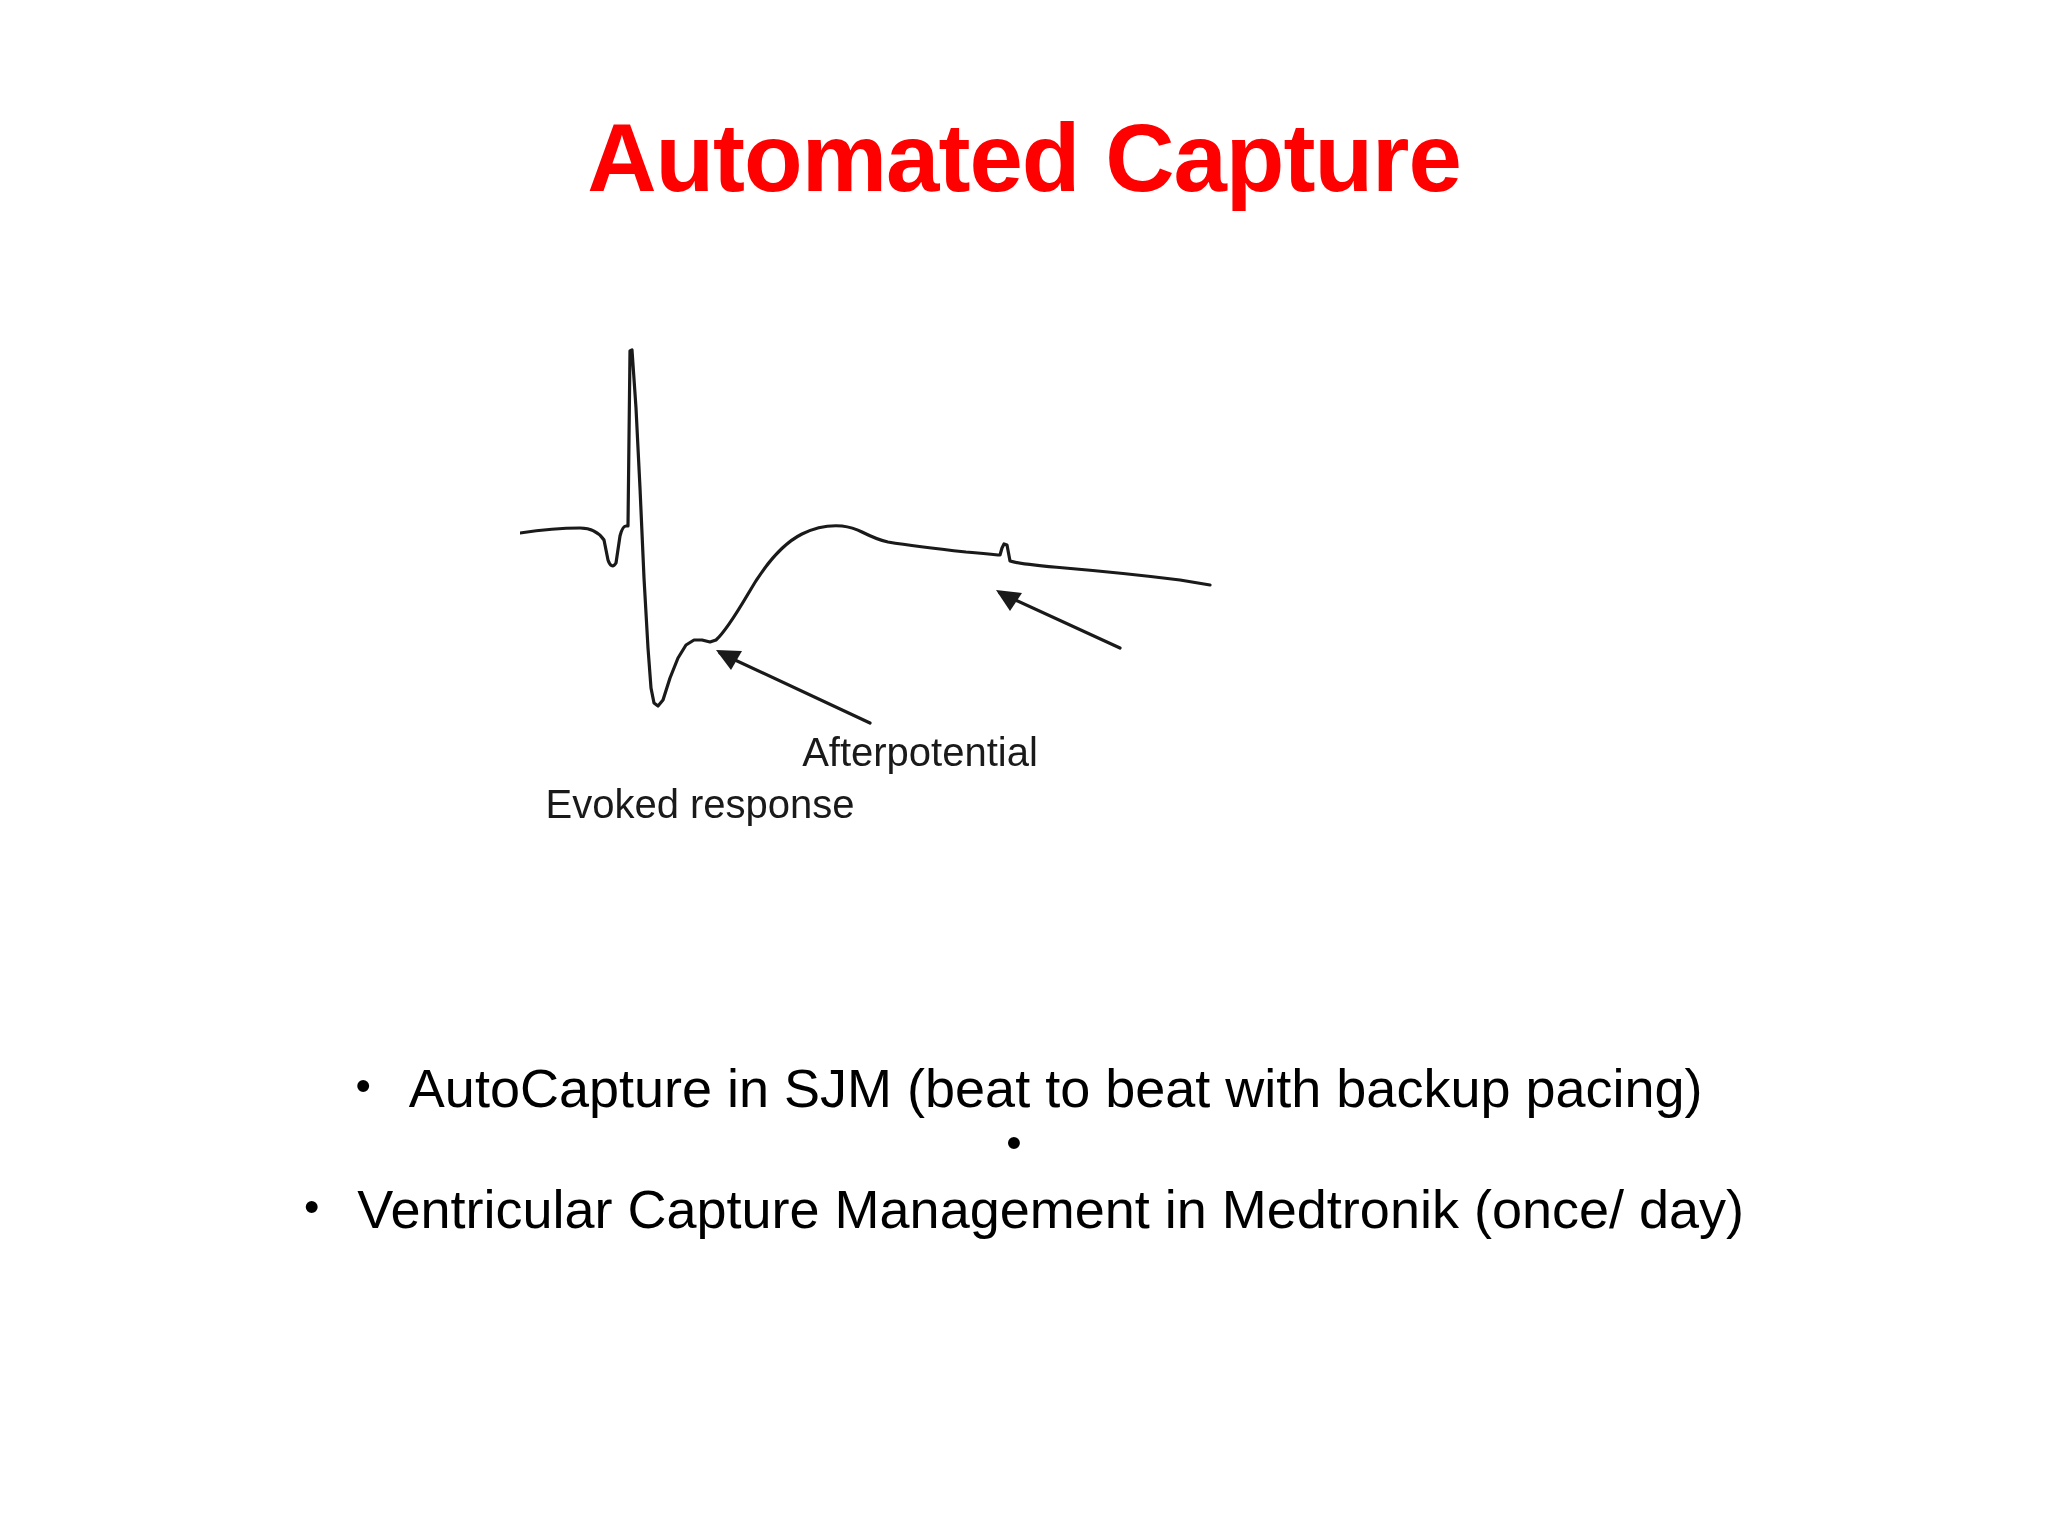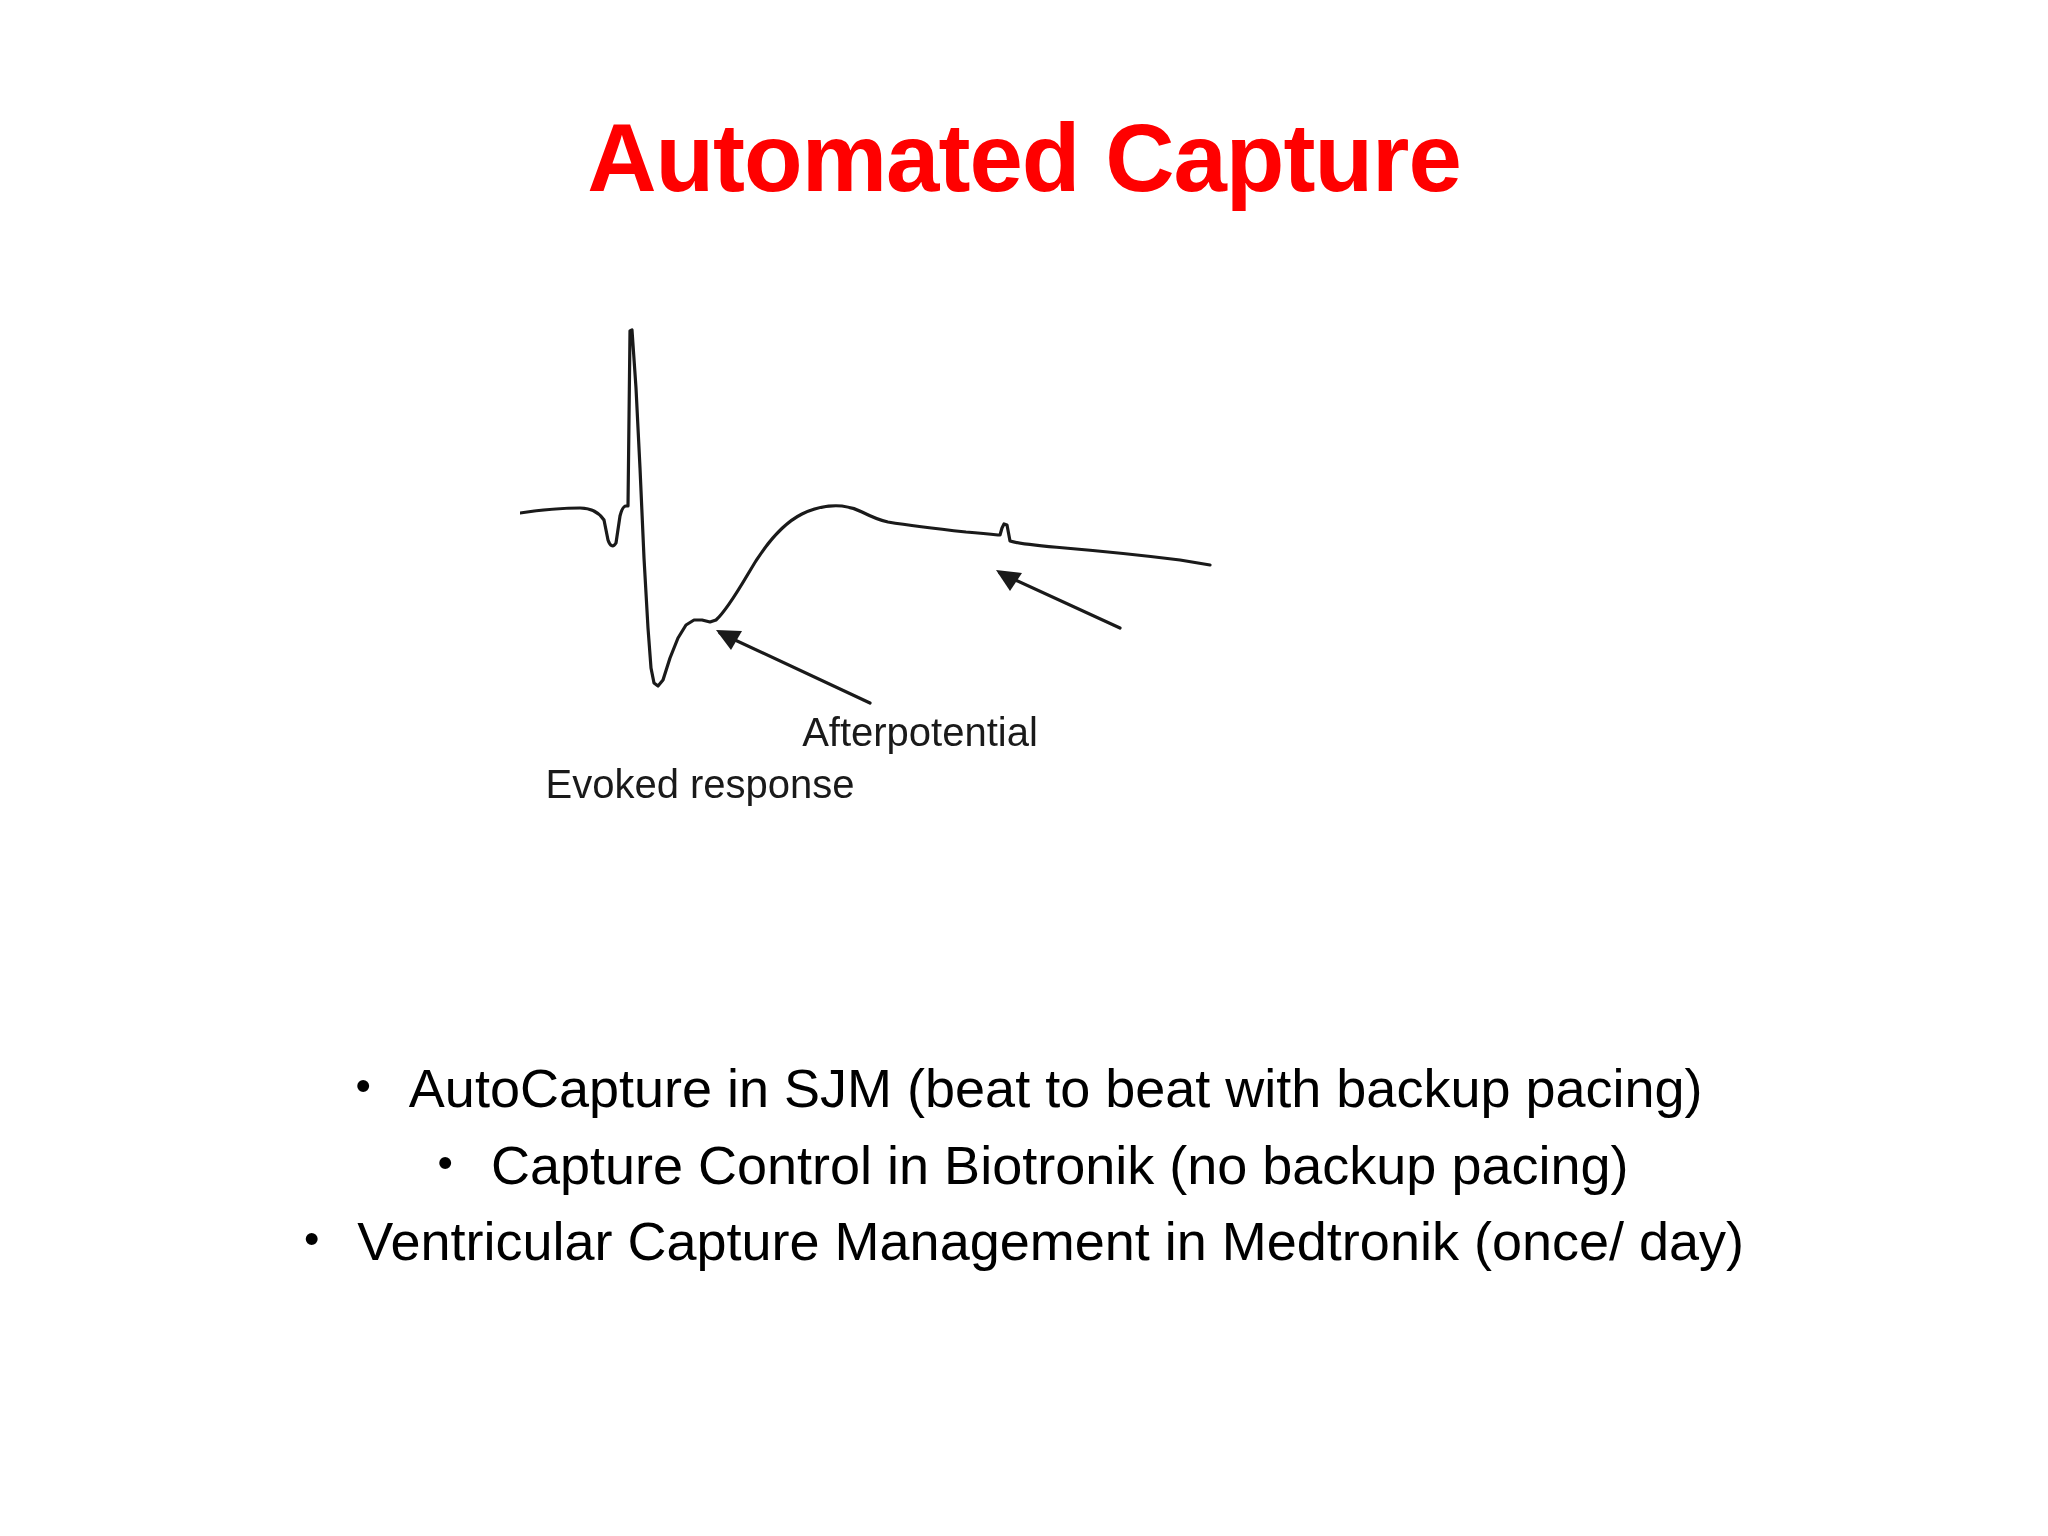--- a/index.html
+++ b/index.html
@@ -28,21 +28,21 @@
     width: 2048px;
     text-align: center;
     font-size: 96px;
     font-weight: bold;
     color: #ff0000;
     letter-spacing: -1px;
     line-height: 1.1;
   }
   .figure {
     position: absolute;
-    top: 328px;
+    top: 348px;
     left: 520px;
     width: 1030px;
     height: 620px;
   }
   .figure svg {
     display: block;
   }
   .bullet-list {
     position: absolute;
     top: 1050px;
@@ -139,21 +139,20 @@
     </svg>
   </div>
 
   <div class="bullet-list">
     <div class="bullet-row row-1">
       <span class="bullet-dot">•</span>
       <span class="bullet-text">AutoCapture in SJM (beat to beat with backup pacing)</span>
     </div>
     <div class="bullet-row row-2">
       <span class="bullet-dot">•</span>
-      <span class="bullet-text">Capture Control in Biotronik (no backup pacing)</span>
     </div>
     <div class="bullet-row row-3">
       <span class="bullet-dot">•</span>
       <span class="bullet-text">Ventricular Capture Management in Medtronik (once/ day)</span>
     </div>
   </div>
 
 </div>
 
 </body></html>

